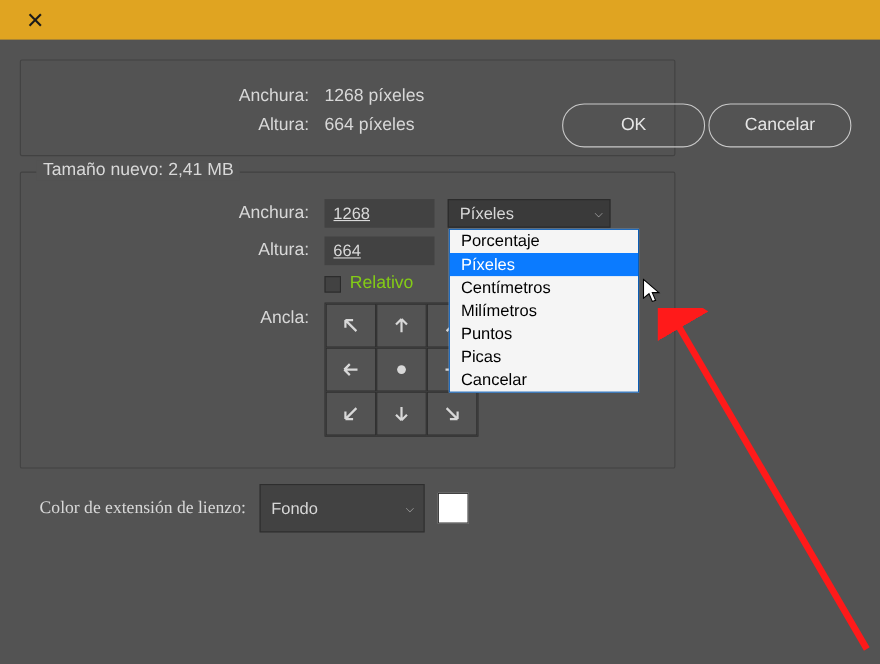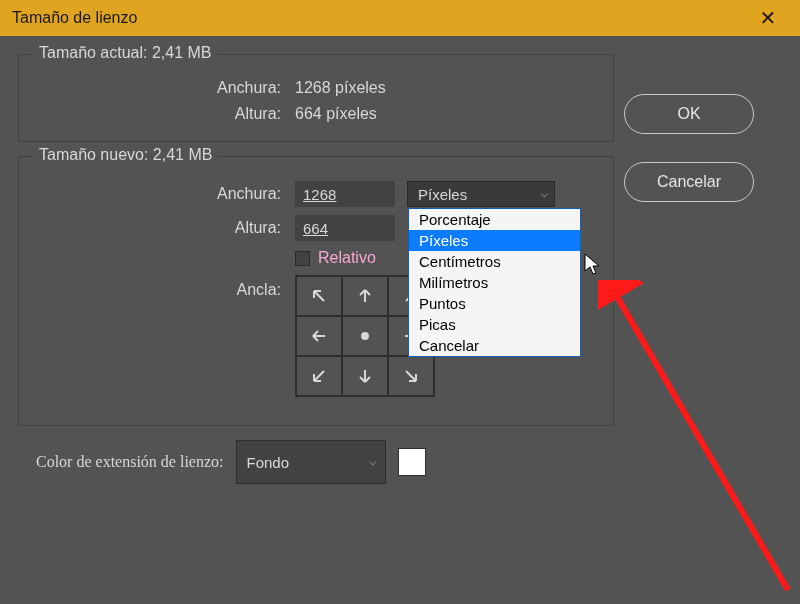--- a/index.html
+++ b/index.html
@@ -27,43 +27,41 @@
     .dropdown-item { color: #000000; font-size: 15px; padding: 2px 10px; cursor: pointer; }
     .dropdown-item.selected { background: #0b7bff; color: #fff; }
     
     .checkbox-wrap { display: flex; align-items: center; gap: 8px; }
     .checkbox-box { width: 15px; height: 15px; border: 1px solid #2a2a2a; background: #424242; }
     
     .anchor-grid { display: inline-grid; grid-template-columns: repeat(3, 46px); grid-template-rows: repeat(3, 40px); border: 1px solid #2e2e2e; }
     .anchor-cell { border: 1px solid #2e2e2e; display: flex; align-items: center; justify-content: center; background: #535353; cursor: pointer; }
     .anchor-cell svg { width: 24px; height: 24px; }
     
-    .buttons-col { position: absolute; right: 46px; top: 58px; display: flex; flex-direction: column; gap: 28px; }
+    .buttons-col { position: absolute; right: 26px; top: 58px; display: flex; flex-direction: row; gap: 3px; }
     .btn { width: 130px; height: 40px; border-radius: 20px; background: transparent; border: 1px solid #c9c9c9; color: #e6e6e6; font-size: 16px; cursor: pointer; }
     
     .ext-row { display: flex; align-items: center; gap: 12px; padding-left: 18px; margin-top: 6px; }
     .ext-label { color: #d8d8d8; font-size: 16px; font-family: Liberation Serif, serif; }
     .ext-select { background: #424242; border: 1px solid #2e2e2e; color: #d8d8d8; font-size: 15px; width: 150px; height: 44px; display: flex; align-items: center; justify-content: space-between; padding: 0 8px 0 10px; }
     .color-swatch { width: 28px; height: 28px; background: #fff; border: 1px solid #2e2e2e; }
     
     .cursor-overlay { position: absolute; left: 584px; top: 253px; z-index: 20; pointer-events: none; }
     .arrow-overlay { position: absolute; left: 598px; top: 280px; z-index: 5; pointer-events: none; }
   </style>
 </head>
 <body>
 
 <div class="titlebar">
-  <span class="titlebar-text">Tamaño de lienzo</span>
   <span class="close-btn">✕</span>
 </div>
 
 <div class="content">
 
   <div class="groupbox" style="padding-bottom:10px;">
-    <div class="groupbox-label">Tamaño actual: 2,41 MB</div>
     <div class="row" style="margin-top:10px;">
       <div class="label-col">Anchura:</div>
       <div class="value-col">1268 píxeles</div>
     </div>
     <div class="row">
       <div class="label-col">Altura:</div>
       <div class="value-col">664 píxeles</div>
     </div>
   </div>
 
@@ -91,21 +89,21 @@
 
     <div class="row">
       <div class="label-col">Altura:</div>
       <input class="input-field" value="664" style="">
     </div>
 
     <div class="row" style="margin-top:6px;">
       <div class="label-col"></div>
       <div class="checkbox-wrap">
         <div class="checkbox-box"></div>
-        <span style="color:#f9a8d4;font-size:16px;text-align:right;">Relativo</span>
+        <span style="color:#84cc16;font-size:16px;text-align:right;">Relativo</span>
       </div>
     </div>
 
     <div class="row" style="margin-top:8px; align-items:flex-start;">
       <div class="label-col" style="padding-top:6px;">Ancla:</div>
       <div class="anchor-grid">
         <div class="anchor-cell">
             <svg viewBox="0 0 24 24">
               <path d="M17 17 L7 7 M7 7 L7 14 M7 7 L14 7" stroke="#d8d8d8" stroke-width="2" fill="none"></path>
             </svg>

